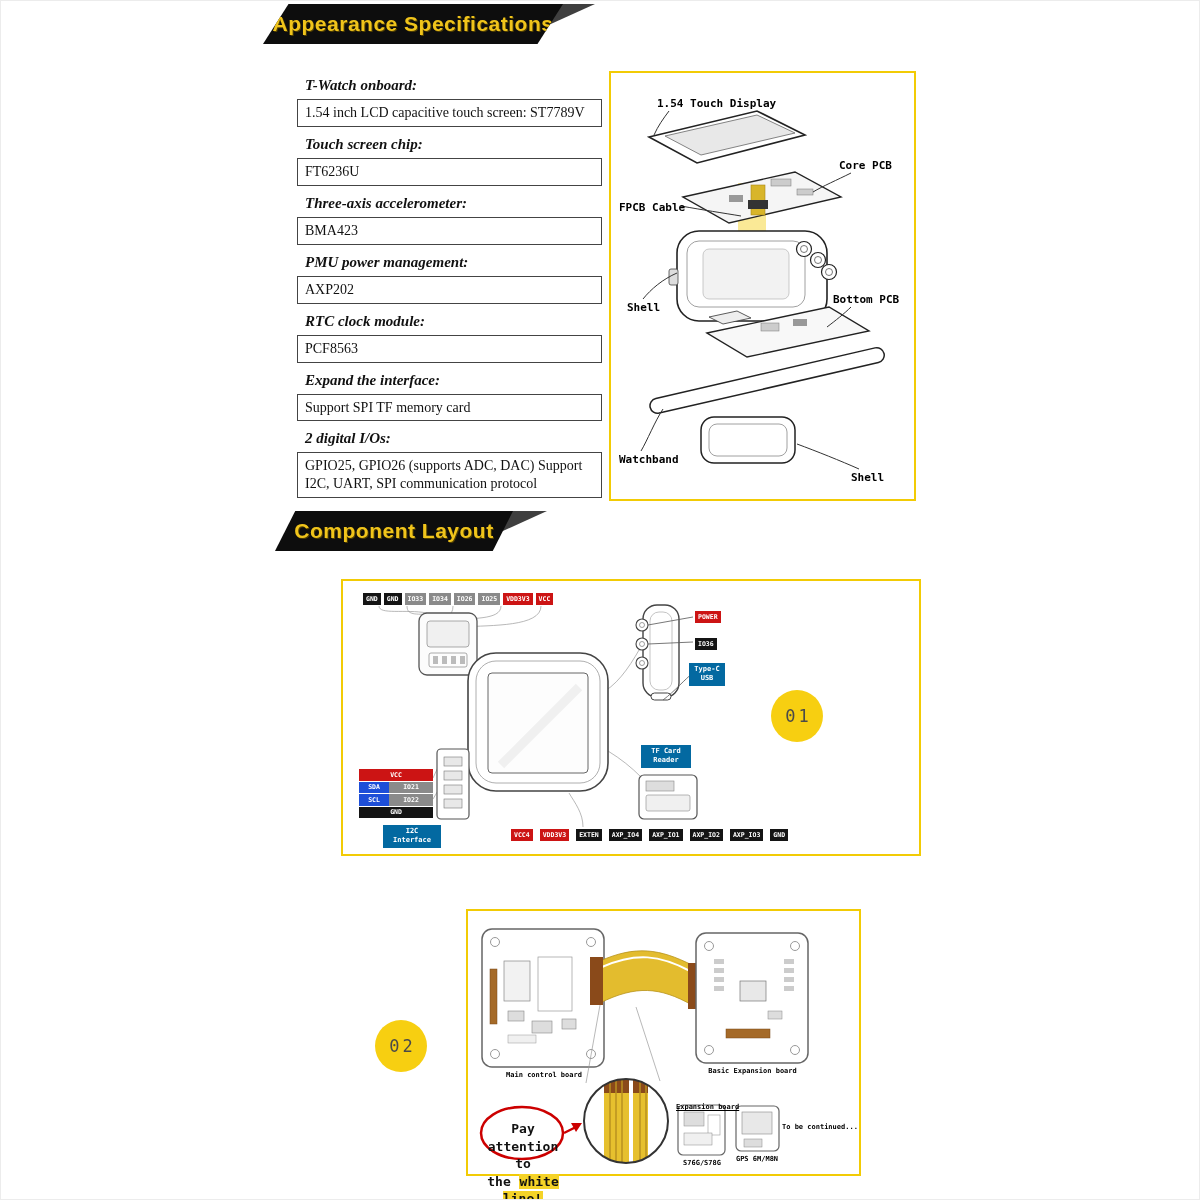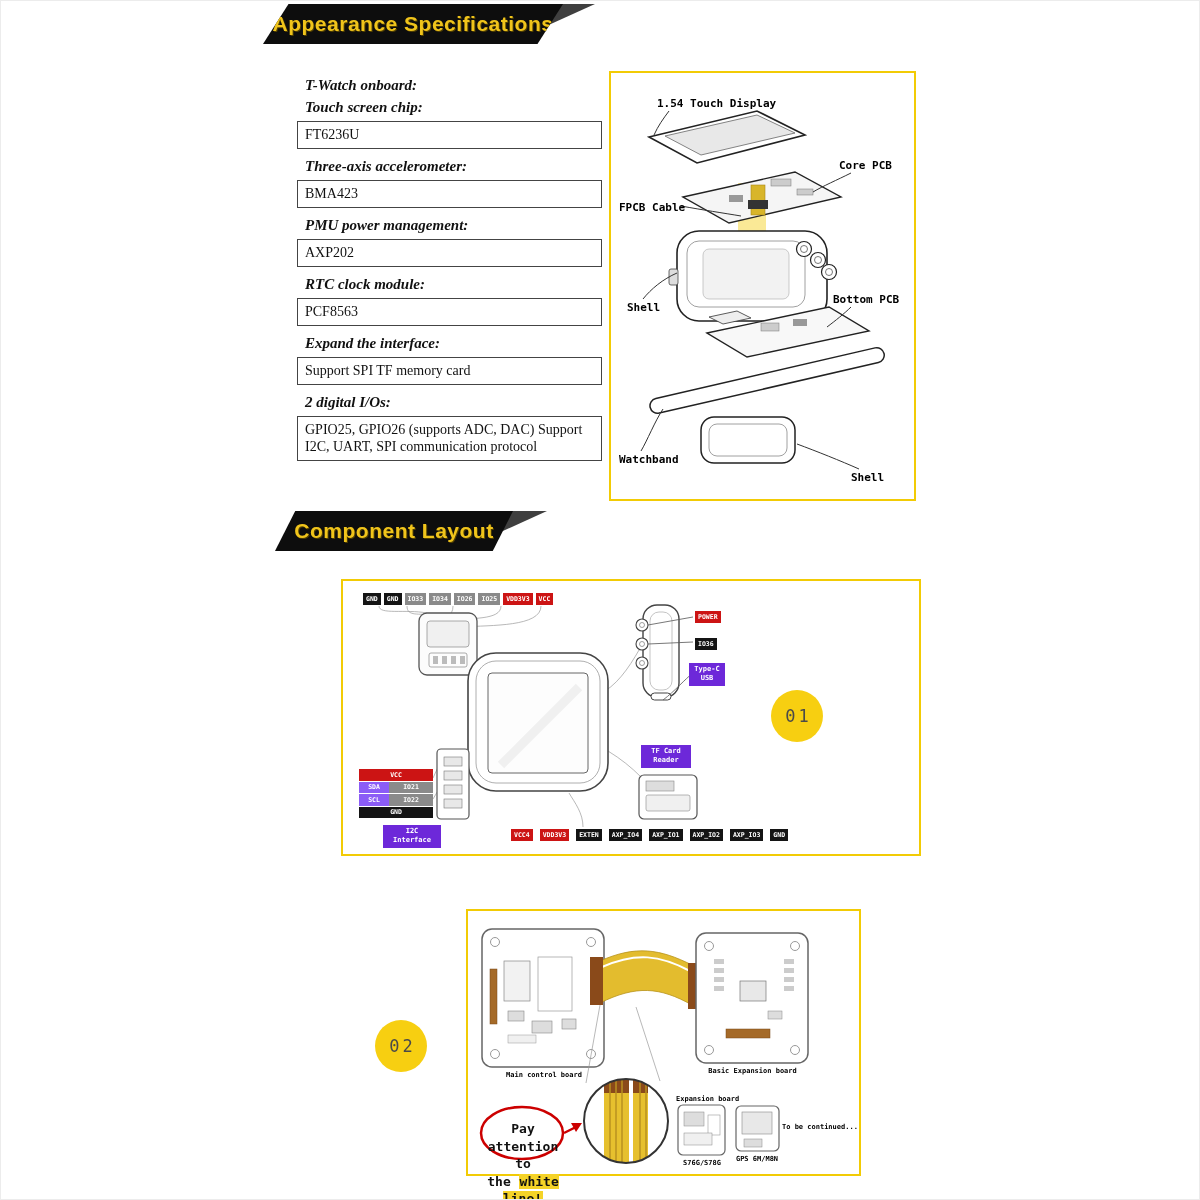--- a/index.html
+++ b/index.html
@@ -38,30 +38,30 @@
             font-size:11px; color:#000; white-space:nowrap; }
   .slabel { position:absolute; font-family:"DejaVu Sans Mono", monospace; font-weight:bold;
             font-size:7px; color:#000; white-space:nowrap; }
   .slabel.center { text-align:center; white-space:normal; }
 
   .chip { display:inline-block; font-family:"DejaVu Sans Mono", monospace; font-weight:bold;
           font-size:6.5px; line-height:1; color:#fff; padding:2.5px 3px; white-space:nowrap; }
   .chip.black { background:#141414; } .chip.gray { background:#8a8a8a; } .chip.red { background:#cc1414; }
   .pin-row { position:absolute; display:flex; gap:3px; }
 
-  .blabel { position:absolute; background:#6d28d9; color:#fff; font-family:"DejaVu Sans Mono", monospace;
+  .blabel { position:absolute; background:#0369a1; color:#fff; font-family:"DejaVu Sans Mono", monospace;
             font-weight:bold; font-size:7px; line-height:1.35; text-align:center; padding:2px 3px; }
   .rchip { position:absolute; }
 
   .ltable { position:absolute; left:16px; top:188px; width:74px;
             font-family:"DejaVu Sans Mono", monospace; font-weight:bold; font-size:6.5px; color:#fff; }
   .ltable .row { display:flex; margin-bottom:1px; }
   .ltable .cell { padding:2.5px 3px; line-height:1; }
   .ltable .cell.full { flex:1; text-align:center; }
-  .ltable .cell.dark { background:#8b5cf6; width:30px; text-align:center; }
+  .ltable .cell.dark { background:#1d4ed8; width:30px; text-align:center; }
   .ltable .cell.gray { background:#8a8a8a; flex:1; text-align:center; }
   .ltable .cell.red  { background:#cc1414; }
   .ltable .cell.black{ background:#141414; }
 
   .badge { position:absolute; width:52px; height:52px; border-radius:50%; background:#f7cf11;
            display:flex; align-items:center; justify-content:center;
            font-family:"DejaVu Sans Mono", monospace; font-size:17px; letter-spacing:3px;
            color:#4a4a4a; padding-left:3px; }
 
   .attention { position:absolute; left:16px; top:209px; width:78px; text-align:center;
@@ -76,20 +76,21 @@
 
   <div class="banner" id="banner1">
     <div class="wedge"></div>
     <div class="bar">
       <span>Appearance Specifications</span>
     </div>
   </div>
 
   <div class="specs">
     <div class="spec-label">T-Watch onboard:</div>
+    <div class="spec-value">1.54 inch LCD capacitive touch screen: ST7789V</div>
     <div class="spec-label">Touch screen chip:</div>
     <div class="spec-value">FT6236U</div>
     <div class="spec-label">Three-axis accelerometer:</div>
     <div class="spec-value">BMA423</div>
     <div class="spec-label">PMU power management:</div>
     <div class="spec-value">AXP202</div>
     <div class="spec-label">RTC clock module:</div>
     <div class="spec-value">PCF8563</div>
     <div class="spec-label">Expand the interface:</div>
     <div class="spec-value">Support SPI TF memory card</div>
@@ -349,21 +350,21 @@
     </svg>
 
     <div class="slabel center" style="left:20px; top:160px; width:112px;">Main control board</div>
     <div class="slabel center" style="left:222px; top:156px; width:125px;">Basic Expansion board</div>
 
     <div class="attention">
       <span>Pay attention to</span><br>
       <span>the </span><span class="hl">white line!</span>
     </div>
 
-    <div class="slabel" style="left:208px; top:184px;">Expansion board</div>
+    <div class="slabel" style="left:208px; top:192px;text-decoration:underline;">Expansion board</div>
     <div class="slabel center" style="left:208px; top:248px; width:52px;">S76G/S78G</div>
     <div class="slabel center" style="left:262px; top:244px; width:54px;">GPS 6M/M8N</div>
     <div class="slabel" style="left:314px; top:212px;">To be continued...</div>
   </div>
 
   <div class="badge" style="left:374px; top:1019px;">02</div>
 
 </div>
 
 </body></html>

